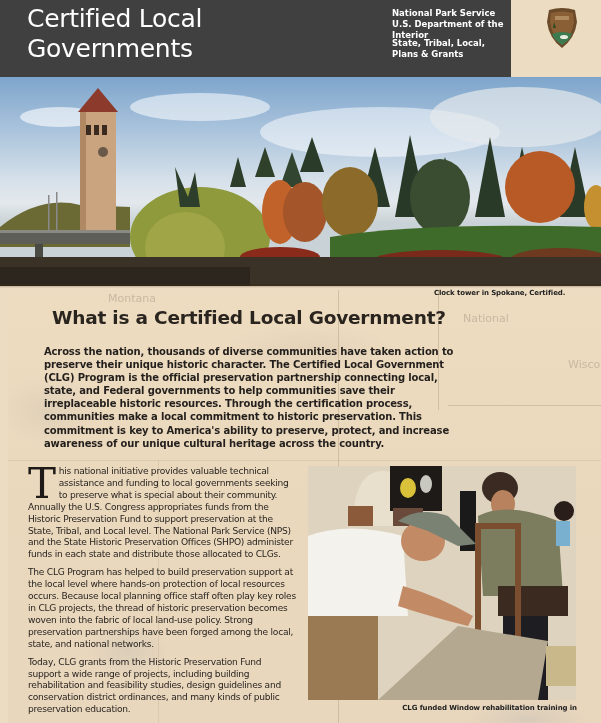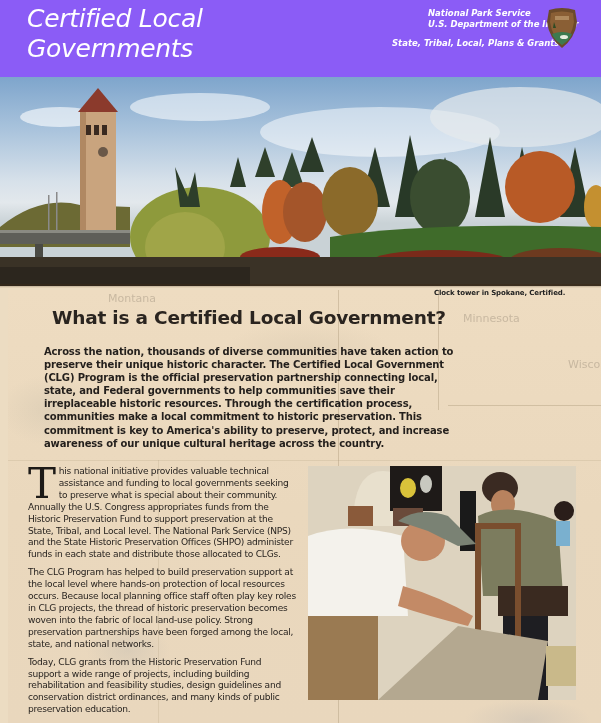--- a/index.html
+++ b/index.html
@@ -20,33 +20,32 @@
         radial-gradient(ellipse 120px 40px at 300px 60px, rgba(215,200,175,0.45), transparent 70%),
         linear-gradient(180deg, #eedcc1 0%, #ead8bd 50%, #e9d7bd 100%);
     }
     .map-line { position: absolute; background: rgba(160,140,110,0.35); }
     .map-label {
       position: absolute; font-family: "DejaVu Sans", sans-serif;
       font-size: 11px; color: rgba(170,155,135,0.55);
     }
     
     .header {
-      position: absolute; left: 0; top: 0; width: 601px; height: 77px;
-      background: #8b5cf6;
-      font-style: italic;
+      position: absolute; left: 0; top: 0; width: 511px; height: 77px;
+      background: #404040;
     }
     .title {
       position: absolute; left: 27px; top: 4px;
       font-family: "DejaVu Sans", sans-serif;
       font-size: 25px; line-height: 30px; color: #fff; font-weight: normal;
       letter-spacing: -0.3px;
     }
     .agency {
       position: absolute; left: 392px; top: 8px;
-      font-size: 8.5px; line-height: 11px; color: #fff; font-weight: bold; margin-left: 36px;
+      font-size: 8.5px; line-height: 11px; color: #fff; font-weight: bold;
     }
     .program {
       position: absolute; left: 392px; top: 38px;
       font-size: 8.5px; line-height: 11px; color: #fff; font-weight: bold;
     }
     .nps-badge { position: absolute; left: 545px; top: 6px; width: 34px; height: 44px; }
 
     
     .hero {
       position: absolute; left: 0; top: 77px; width: 601px; height: 209px;
@@ -96,21 +95,21 @@
 </head>
 <body>
 
 <div class="map-bg">
   <div class="map-line" style="left:330px; top:0; width:1px; height:433px;"></div>
   <div class="map-line" style="left:430px; top:0; width:1px; height:120px;"></div>
   <div class="map-line" style="left:440px; top:115px; width:161px; height:1px;"></div>
   <div class="map-line" style="left:0; top:170px; width:601px; height:1px; opacity:0.5;"></div>
   <div class="map-line" style="left:150px; top:170px; width:1px; height:263px; opacity:0.5;"></div>
   <span class="map-label" style="left:100px; top:2px;">Montana</span>
-  <span class="map-label" style="left:455px; top:22px;">Minnesota</span>
+  <span class="map-label" style="left:455px; top:22px;">National</span>
   <span class="map-label" style="left:560px; top:68px;">Wisconsin</span>
 </div>
 
 <div class="header">
   <h1 class="title">
     <span>Certified Local</span><br>
     <span>Governments</span>
   </h1>
   <div class="agency">
     <div>National Park Service</div>
@@ -230,13 +229,14 @@
     <path d="M90 55 Q110 40 140 50 L168 78 L150 80 L120 65 Z" fill="#7a8274"></path>
     <path d="M95 120 Q130 130 165 150 L160 160 Q120 150 90 140 Z" fill="#c38a66"></path>
     <rect x="0" y="150" width="70" height="84" fill="#9a7a52"></rect>
 
     <path d="M70 234 L150 160 L240 175 L230 234 Z" fill="#b4a890"></path>
 
     <rect x="238" y="180" width="30" height="40" fill="#c9b98a"></rect>
   </svg>
 </div>
 <div class="caption caption-photo">
+  <div>CLG funded Window rehabilitation training in</div>
 </div>
 
 </body></html>

